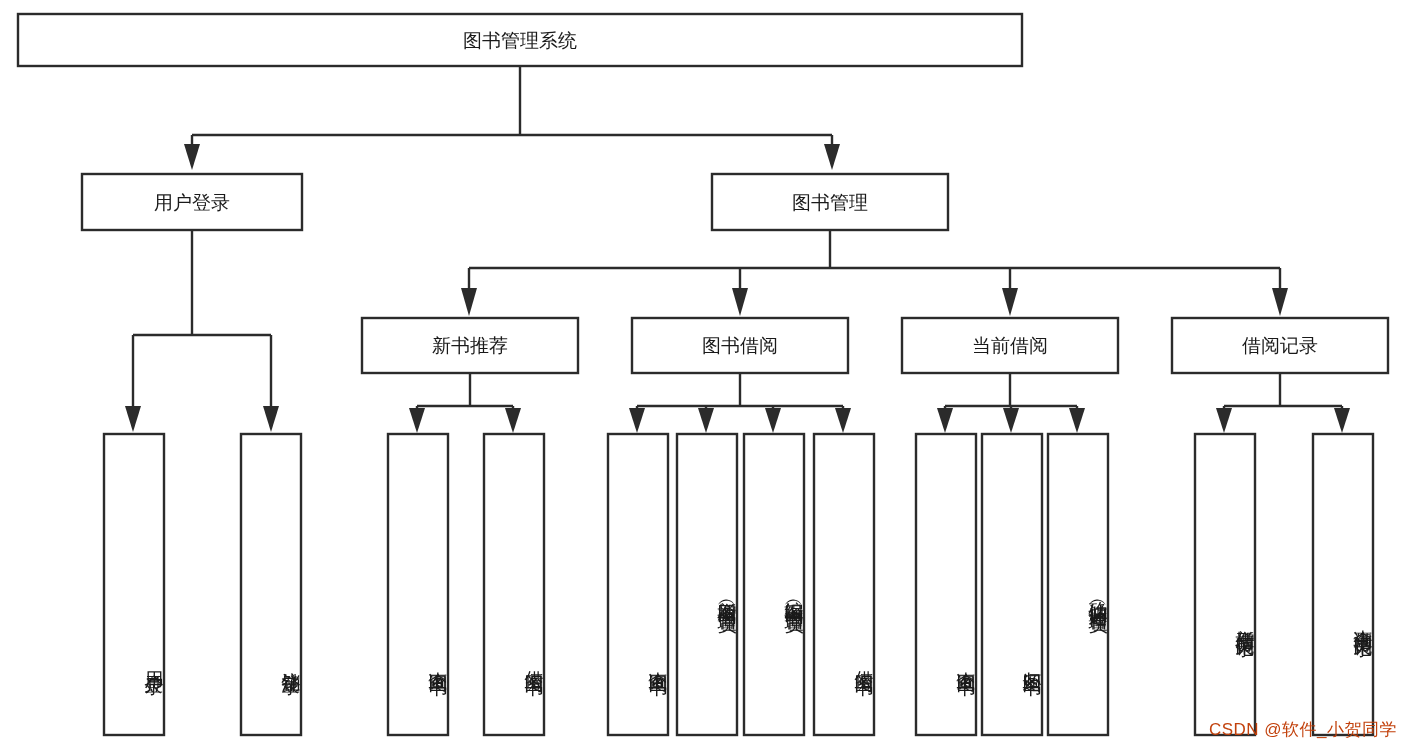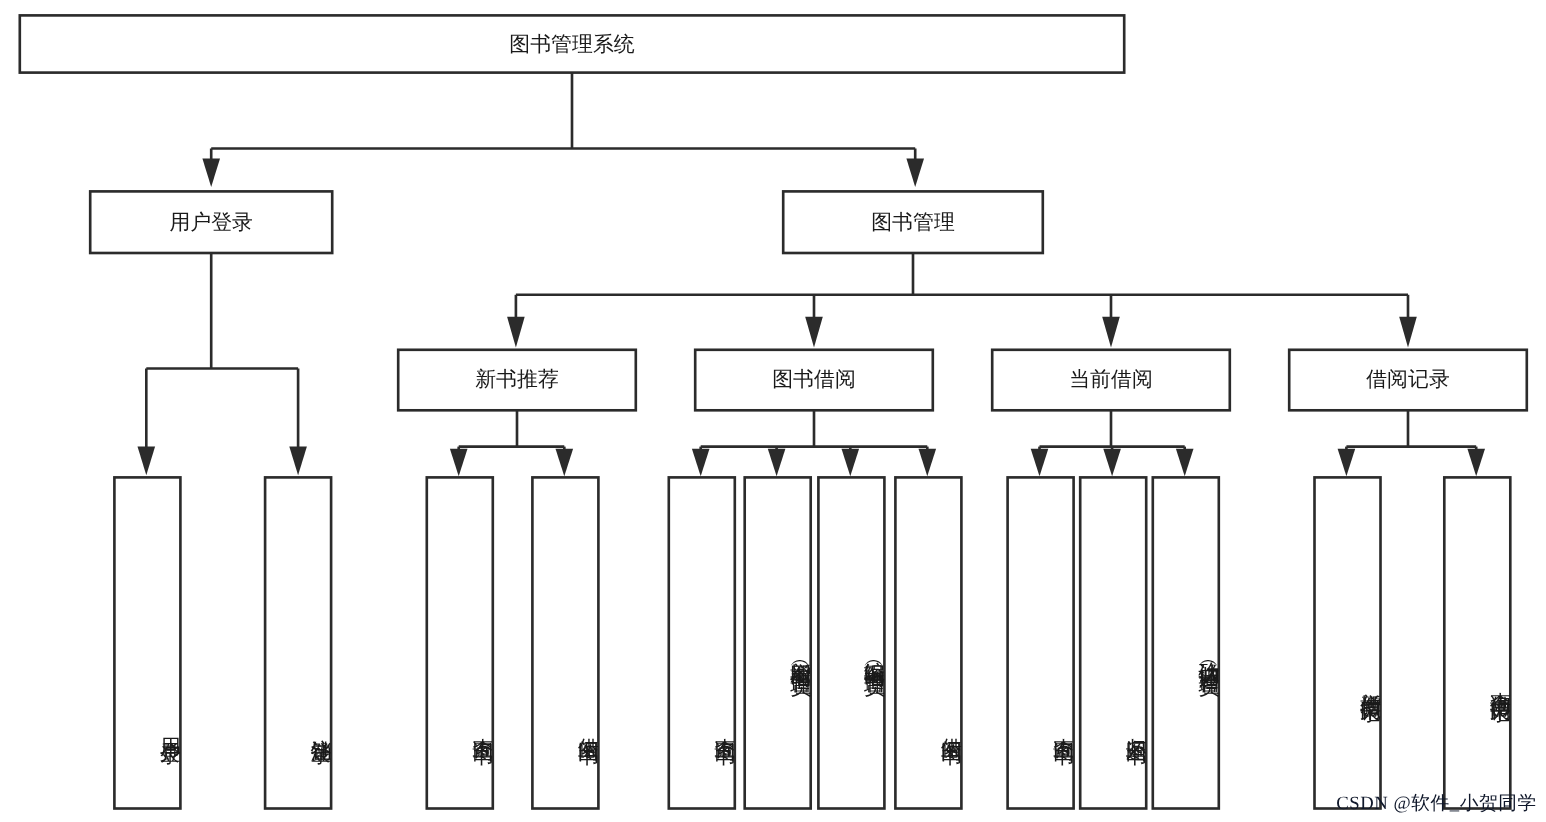--- a/index.html
+++ b/index.html
@@ -58,23 +58,23 @@
     display: flex;
     align-items: flex-start;
     justify-content: center;
     white-space: nowrap;
     pointer-events: none;
   }
   .watermark {
     position: absolute;
     right: 8px;
     bottom: 6px;
-    font-family: Liberation Serif, serif;
+    font-family: Liberation Sans, sans-serif;
     font-size: 17px;
-    color: #0f172a;
+    color: #c2410c;
     letter-spacing: 0.5px;
     white-space: nowrap;
   }
 </style>
 </head>
 <body>
 
 <div id="canvas-wrap">
 
   <svg class="diagram" viewBox="0 0 1405 747">

